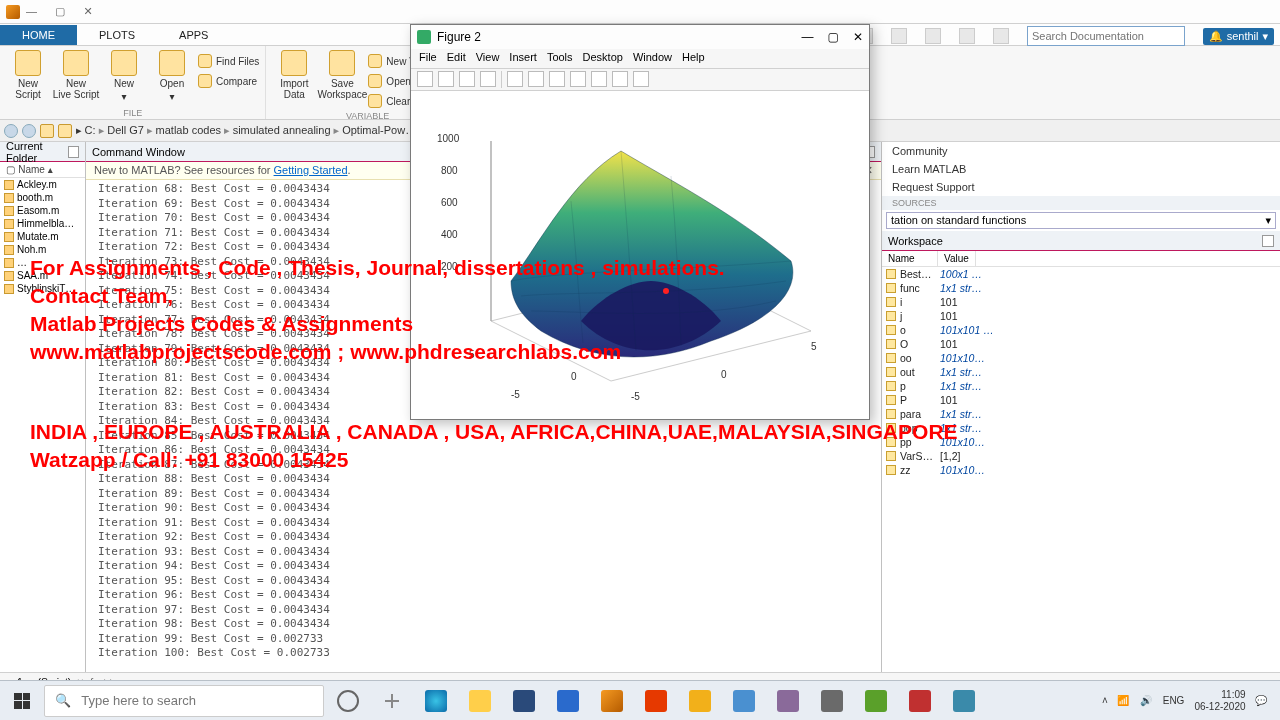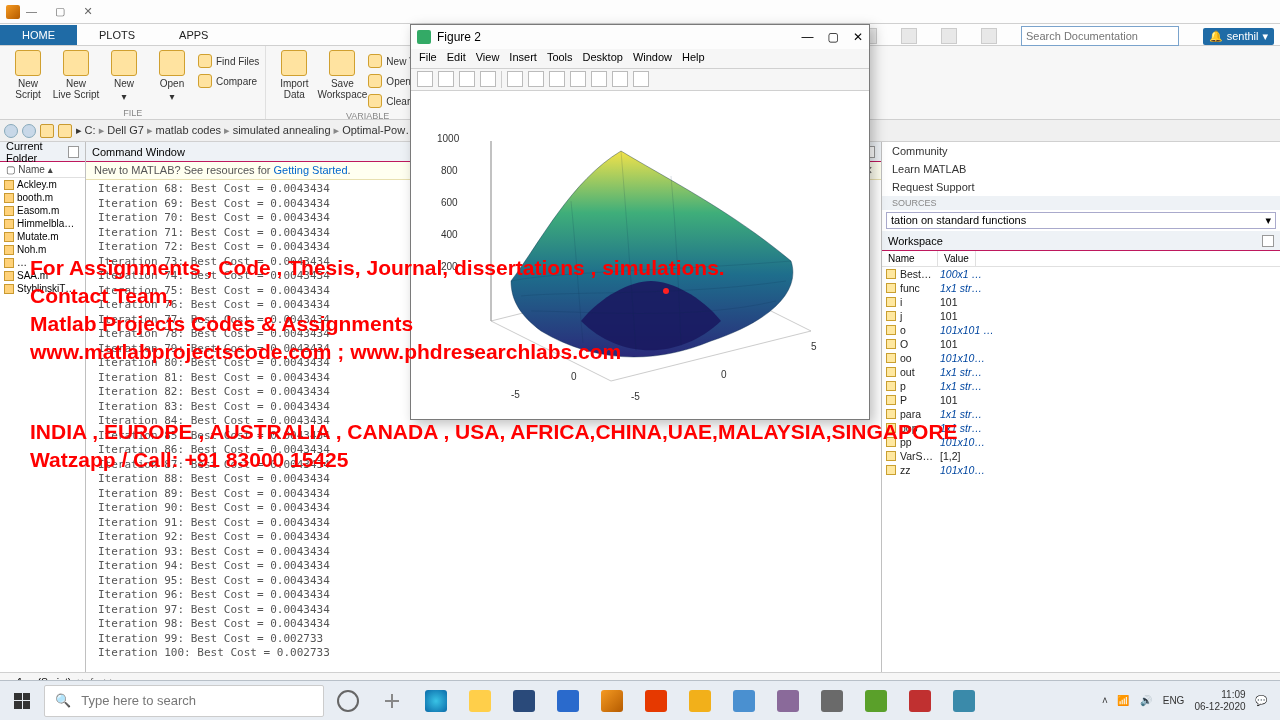--- a/index.html
+++ b/index.html
@@ -20,21 +20,21 @@
 .ribbon { height: 74px; background: #f7f7f7; border-bottom: 1px solid #d0d0d0; display: flex; position: relative; }
 .rgroup { border-right: 1px solid #e0e0e0; padding: 0 6px; display: flex; flex-direction: column; justify-content: space-between; height: 100%; }
 .rgroup .row { display: flex; gap: 4px; padding-top: 4px; }
 .rbtn { display: flex; flex-direction: column; align-items: center; width: 44px; font-size: 10px; color: #333; cursor: pointer; gap: 2px; }
 .rbtn .ico { width: 26px; height: 26px; background: #ffe3a0; border: 1px solid #d0a030; border-radius: 3px; }
 .rbtn.small { flex-direction: row; width: auto; height: 18px; gap: 4px; align-items: center; }
 .rbtn.small .ico { width: 14px; height: 14px; }
 .rgroup .glabel { font-size: 9px; color: #888; text-align: center; padding: 1px 0; }
 
 
-.qat { position: absolute; right: 6px; top: 26px; height: 20px; display: flex; align-items: center; gap: 24px; }
+.qat { position: absolute; right: 6px; top: 26px; height: 20px; display: flex; align-items: center; gap: 18px; }
 .qat .qbtn { width: 16px; height: 16px; background: #e8e8e8; border: 1px solid #ccc; }
 .searchbox { width: 158px; height: 20px; border: 1px solid #7aa3cc; font-size: 11px; padding: 1px 4px; background: white; }
 .userbtn { display: flex; align-items: center; gap: 4px; font-size: 11px; color: #fff; background:#1f6ba6; padding:2px 6px; border-radius:2px; }
 
 
 .addrbar { height: 22px; background: #f0f0f0; border-bottom: 1px solid #d0d0d0; display: flex; align-items: center; font-size: 11px; color: #333; padding: 0 4px; gap: 4px; }
 .addrbar .navico { width: 14px; height: 14px; background: #c8d8e8; border: 1px solid #8ab; border-radius: 7px; }
 .addrbar .crumb { cursor: pointer; }
 .addrbar .sep { color: #888; }
 
@@ -45,21 +45,21 @@
 
 
 .cfolder { width: 86px; border-right: 1px solid #c0c0c0; background: white; overflow: hidden; }
 .cfolder .colh { font-size: 10px; padding: 2px 6px; border-bottom: 1px solid #e0e0e0; color:#444; }
 .cfolder .file { font-size: 10px; padding: 1px 4px; display: flex; align-items: center; gap: 3px; white-space: nowrap; cursor: pointer; }
 .cfolder .file .fico { width: 10px; height: 10px; background: #ffd27a; border: 1px solid #c99a30; }
 
 
 .cmdwin { flex: 1; background: white; display: flex; flex-direction: column; border-right: 1px solid #c0c0c0; }
 .cmdwin .banner { background: #fffff0; border-bottom: 1px solid #e8e0b0; font-size: 11px; padding: 2px 8px; color: #555; }
-.cmdwin .banner a { color: #0066cc; cursor: pointer; }
+.cmdwin .banner a { color: #0066cc; text-decoration: underline; cursor: pointer; }
 .cmdwin .output { flex: 1; font-family: "Lucida Console", Consolas, monospace; font-size: 11px; color: #555; padding: 2px 12px; overflow: hidden; white-space: pre; line-height: 14.5px; }
 
 
 .wspace { width: 398px; background: white; }
 .wspace .whdr { display: flex; font-size: 10px; border-bottom: 1px solid #e0e0e0; }
 .wspace .whdr div { padding: 2px 6px; border-right: 1px solid #e0e0e0; }
 .wspace .wrow { display: flex; font-size: 10.5px; padding: 0 4px; align-items: center; height: 14px; cursor:pointer; }
 .wspace .wrow .vico { width: 10px; height: 10px; background: #ffe8a0; border: 1px solid #caa030; margin-right: 4px; }
 .wspace .wrow .vname { width: 40px; color: #222; }
 .wspace .wrow .vval { color: #0046a0; font-style: italic; }

